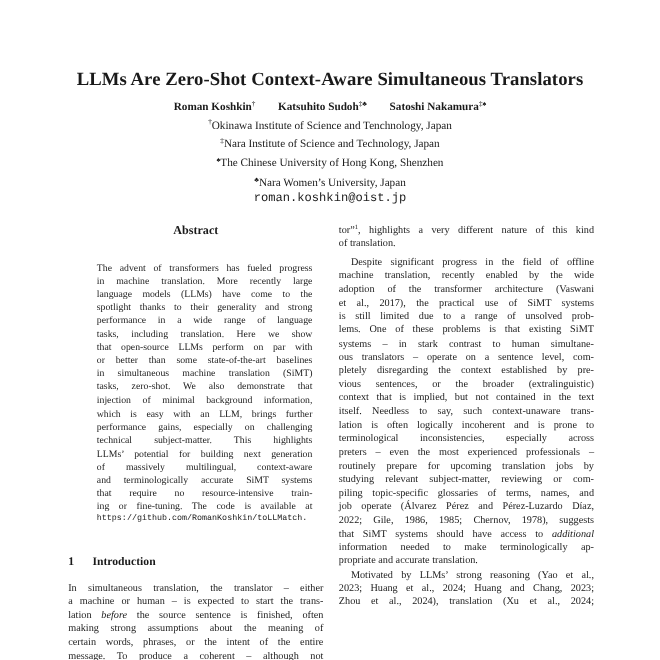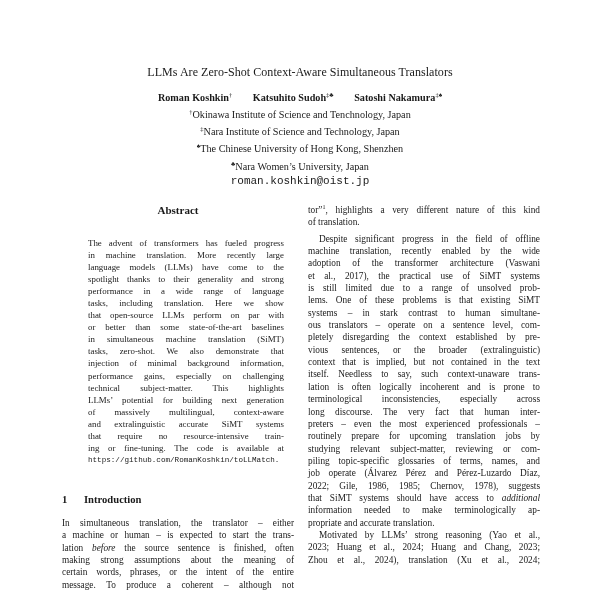--- a/index.html
+++ b/index.html
@@ -1,19 +1,19 @@
 <!DOCTYPE html>
 <html><head>
 <meta charset="utf-8">
 <style>
   html, body { margin: 0; padding: 0; background: #ffffff; }
   body { width: 600px; height: 600px; overflow: hidden; position: relative;
          font-family: "Liberation Serif", "DejaVu Serif", serif; color: #1a1a1a; }
   .header { position: absolute; left: 0; top: 62px; width: 600px; text-align: center; }
-  .title { font-weight: normal; font-size: 12px; letter-spacing: 0.05px; margin: 0; line-height: 20px; }
+  .title { font-weight: bold; font-size: 17px; letter-spacing: 0.05px; margin: 0; line-height: 20px; }
   .authors { font-weight: bold; font-size: 10.2px; margin-top: 6px; line-height: 14px; }
   .authors .au { display: inline-block; margin: 0 9px; }
   .authors sup { font-size: 6.5px; font-weight: normal; vertical-align: 4px; }
   .aff { font-size: 10.2px; line-height: 14.2px; }
   .aff sup { font-size: 6.5px; vertical-align: 4px; }
   .email { font-family: "Liberation Mono", "DejaVu Sans Mono", monospace; font-size: 11px; line-height: 14px; }
 
   .col { position: absolute; font-size: 9.3px; line-height: 12.35px; text-align: justify; }
   .col-left { left: 62px; width: 232px; top: 203px; }
   .col-right { left: 308px; width: 232px; top: 201px; }
@@ -55,25 +55,26 @@
     <span class="line">in machine translation. More recently large</span>
     <span class="line">language models (LLMs) have come to the</span>
     <span class="line">spotlight thanks to their generality and strong</span>
     <span class="line">performance in a wide range of language</span>
     <span class="line">tasks, including translation. Here we show</span>
     <span class="line">that open-source LLMs perform on par with</span>
     <span class="line">or better than some state-of-the-art baselines</span>
     <span class="line">in simultaneous machine translation (SiMT)</span>
     <span class="line">tasks, zero-shot. We also demonstrate that</span>
     <span class="line">injection of minimal background information,</span>
+    <span class="line">which is easy with an LLM, brings further</span>
     <span class="line">performance gains, especially on challenging</span>
     <span class="line">technical subject-matter. This highlights</span>
     <span class="line">LLMs’ potential for building next generation</span>
     <span class="line">of massively multilingual, context-aware</span>
-    <span class="line">and extralinguistic accurate SiMT systems</span>
+    <span class="line">and terminologically accurate SiMT systems</span>
     <span class="line">that require no resource-intensive train-</span>
     <span class="line">ing or fine-tuning. The code is available at</span>
     <span class="line last code-url">https://github.com/RomanKoshkin/toLLMatch.</span>
   </div>
 
   <div class="section-title">
     <span class="num">1</span><span>Introduction</span>
   </div>
   <div class="p">
     <span class="line">In simultaneous translation, the translator – either</span>
@@ -99,21 +100,20 @@
     <span class="line">is still limited due to a range of unsolved prob-</span>
     <span class="line">lems. One of these problems is that existing SiMT</span>
     <span class="line">systems – in stark contrast to human simultane-</span>
     <span class="line">ous translators – operate on a sentence level, com-</span>
     <span class="line">pletely disregarding the context established by pre-</span>
     <span class="line">vious sentences, or the broader (extralinguistic)</span>
     <span class="line">context that is implied, but not contained in the text</span>
     <span class="line">itself. Needless to say, such context-unaware trans-</span>
     <span class="line">lation is often logically incoherent and is prone to</span>
     <span class="line">terminological inconsistencies, especially across</span>
-    <span class="line">long discourse. The very fact that human inter-</span>
     <span class="line">preters – even the most experienced professionals –</span>
     <span class="line">routinely prepare for upcoming translation jobs by</span>
     <span class="line">studying relevant subject-matter, reviewing or com-</span>
     <span class="line">piling topic-specific glossaries of terms, names, and</span>
     <span class="line">job operate (Álvarez Pérez and Pérez-Luzardo Díaz,</span>
     <span class="line">2022; Gile, 1986, 1985; Chernov, 1978), suggests</span>
     <span class="line"><span>that SiMT systems should have access to </span><em>additional</em></span>
     <span class="line">information needed to make terminologically ap-</span>
     <span class="line last">propriate and accurate translation.</span>
   </div>

